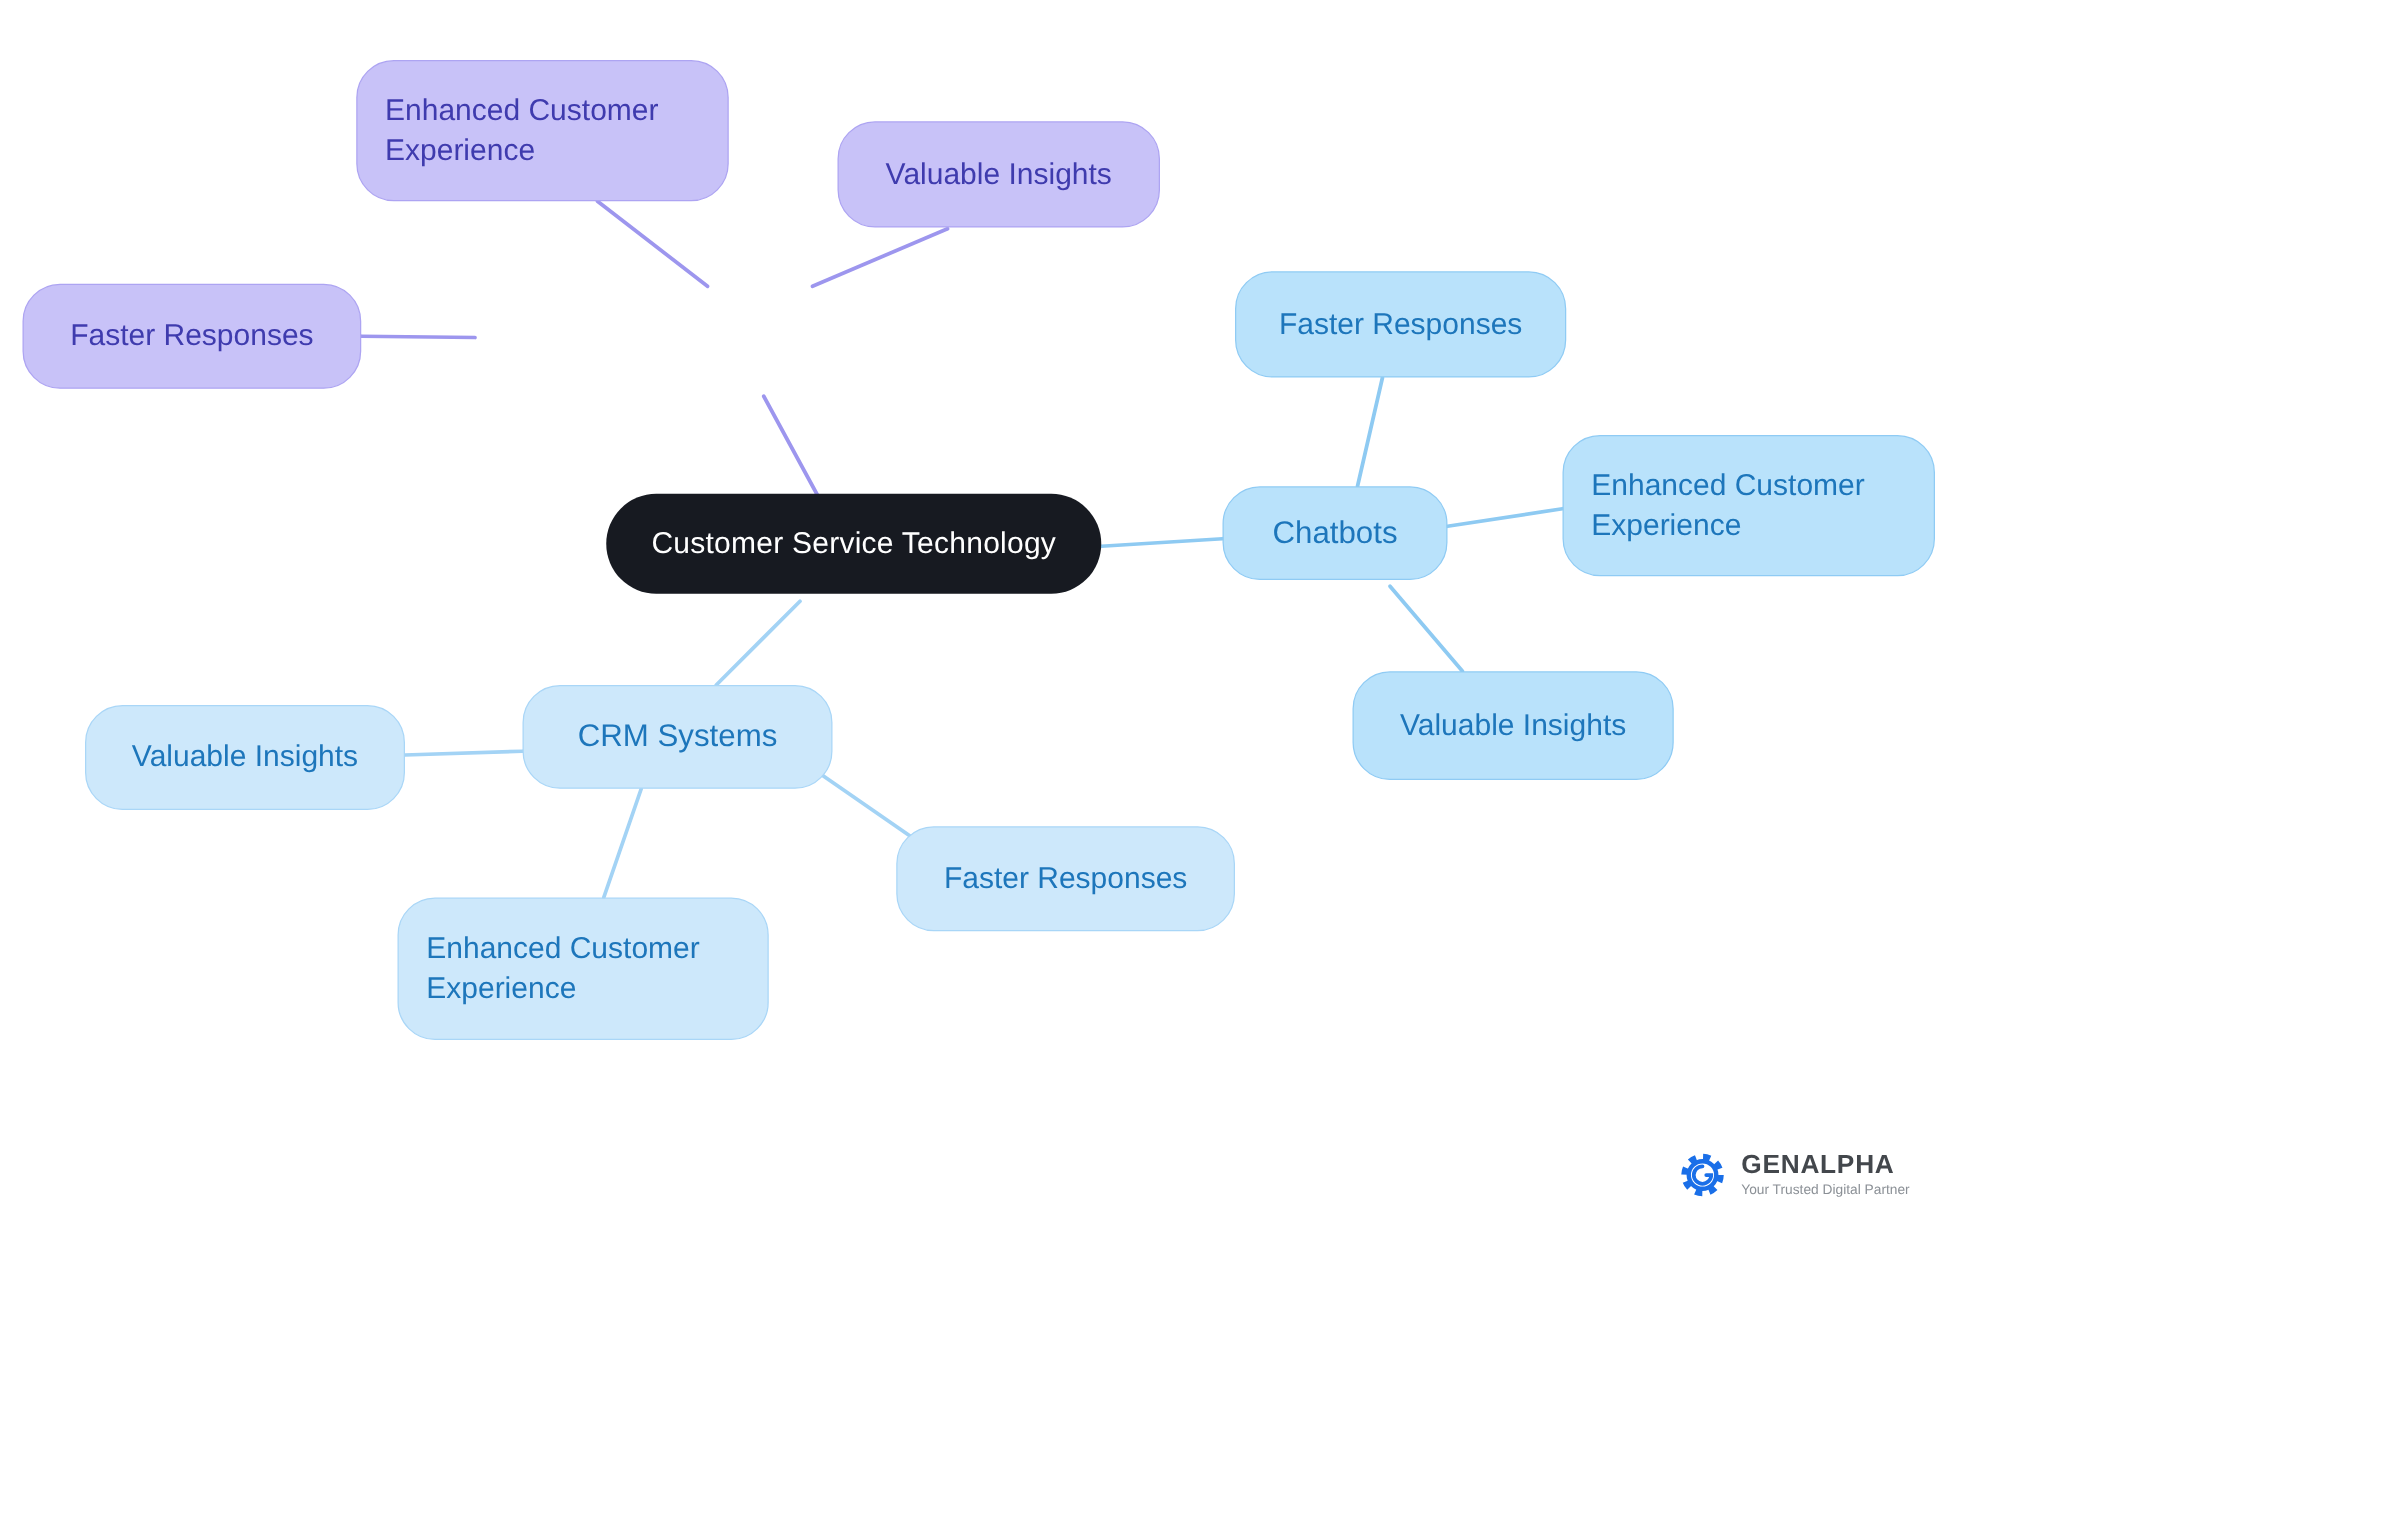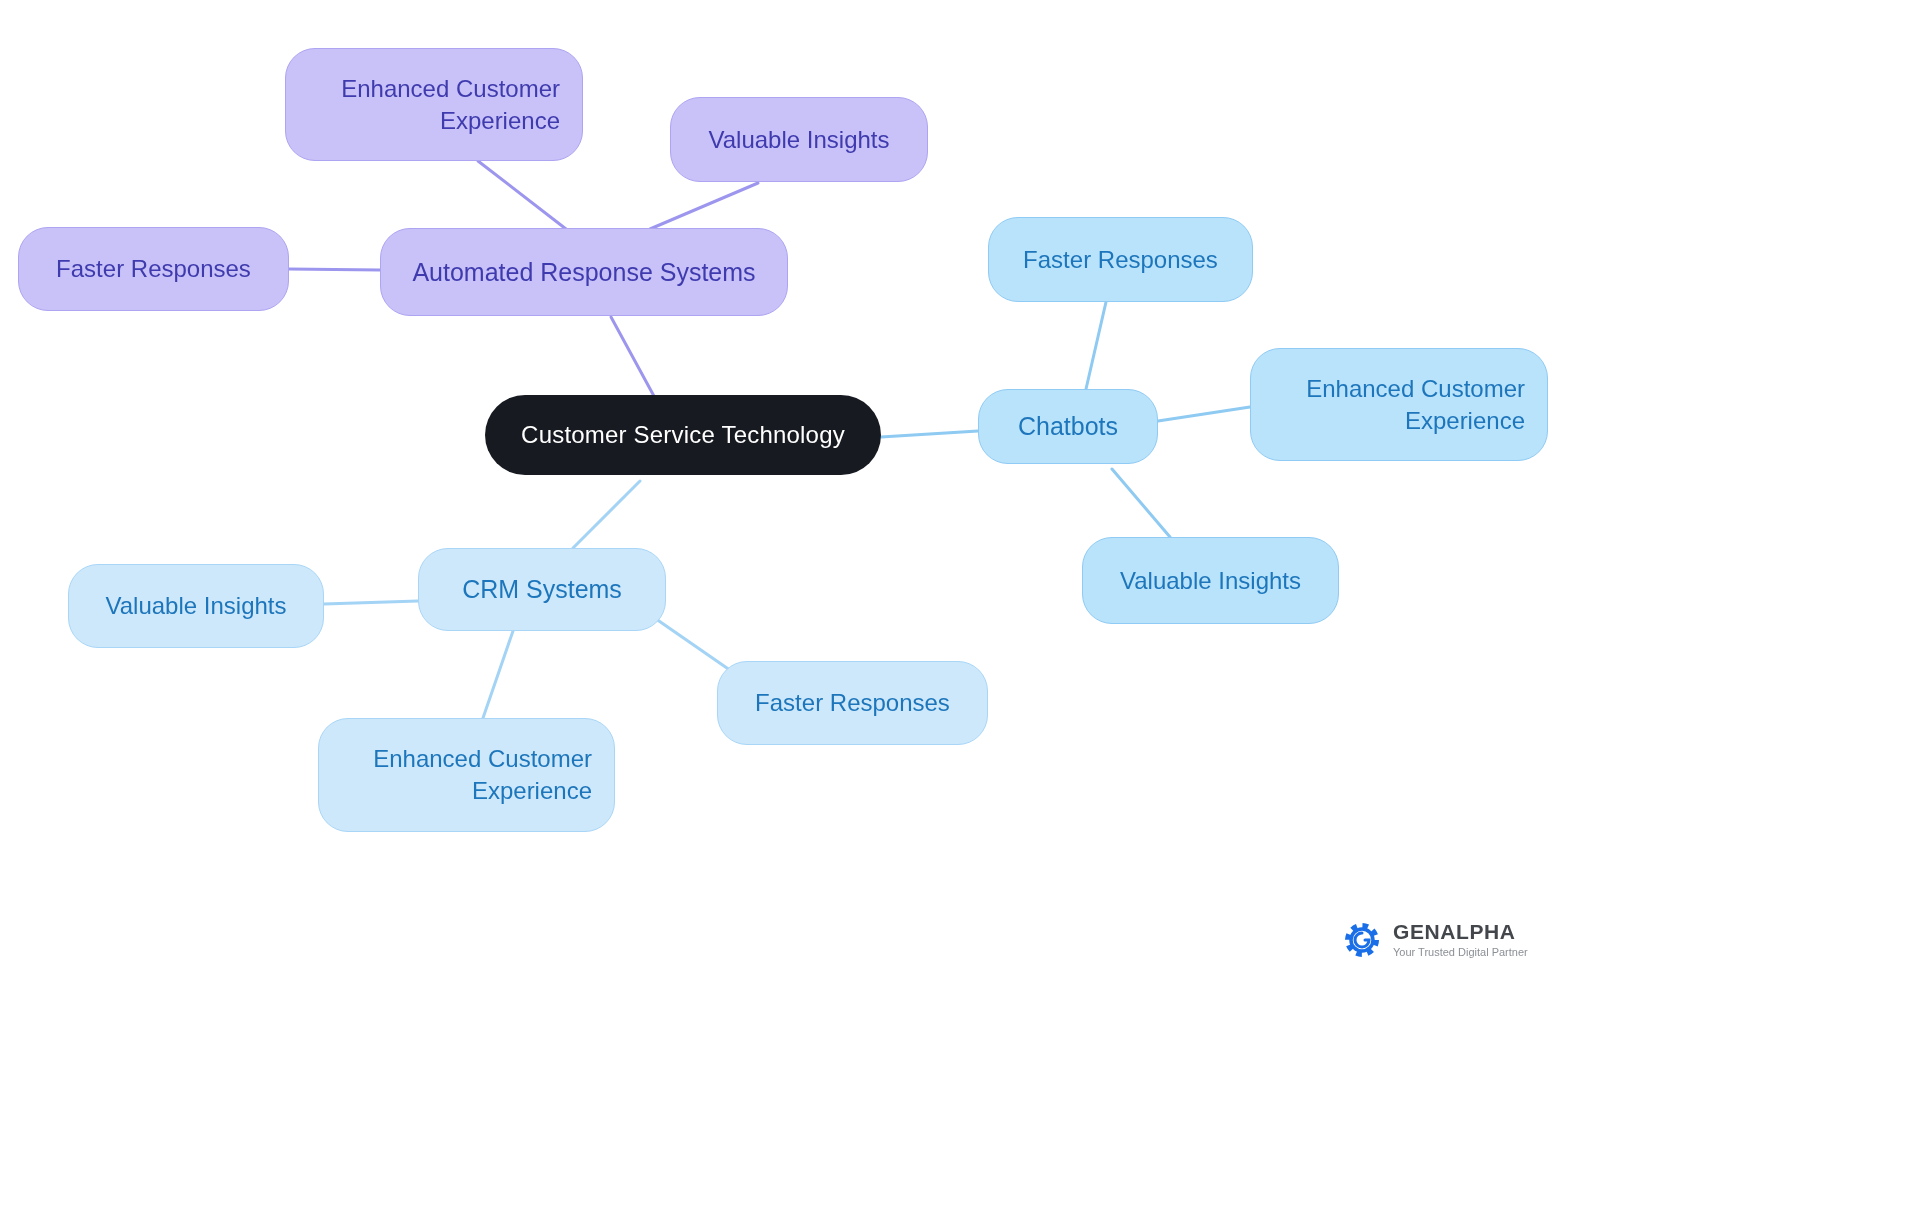--- a/index.html
+++ b/index.html
@@ -14,21 +14,21 @@
 
   .edges { position:absolute; left:0; top:0; width:1920px; height:1215px; }
   .edges line { stroke-width:3; stroke-linecap:round; fill:none; }
   .edge-purple { stroke:#9d96ee; }
   .edge-blue   { stroke:#8ecaf2; }
   .edge-crm    { stroke:#a3d3f5; }
 
   .node {
     position:absolute;
     display:flex; align-items:center; justify-content:center;
-    text-align:right;
+    text-align:left;
     border-radius:30px;
     font-size:24px;
     line-height:1.32;
     padding:0 22px;
     cursor:default;
     user-select:none;
   }
   .node-central {
     background:#171a21;
     color:#ffffff;
@@ -89,21 +89,20 @@
     <line class="edge-blue" x1="1112" y1="469" x2="1170" y2="537"></line>
 
     <line class="edge-crm" x1="640" y1="481" x2="573" y2="548"></line>
     <line class="edge-crm" x1="418" y1="601" x2="324" y2="604"></line>
     <line class="edge-crm" x1="513" y1="631" x2="483" y2="718"></line>
     <line class="edge-crm" x1="646" y1="612" x2="737" y2="675"></line>
   </svg>
 
   <div class="node node-central" style="left:485px; top:395px; width:396px; height:80px;">Customer Service Technology</div>
 
-  <div class="node node-purple branch-label" style="left:380px; top:228px; width:408px; height:88px;">Automated Response Systems</div>
 
   <div class="node node-purple" style="left:285px; top:48px; width:298px; height:113px;">Enhanced Customer Experience</div>
 
   <div class="node node-purple" style="left:670px; top:97px; width:258px; height:85px;">Valuable Insights</div>
 
   <div class="node node-purple" style="left:18px; top:227px; width:271px; height:84px;">Faster Responses</div>
 
   <div class="node node-blue branch-label" style="left:978px; top:389px; width:180px; height:75px;">Chatbots</div>
 
   <div class="node node-blue" style="left:988px; top:217px; width:265px; height:85px;">Faster Responses</div>

